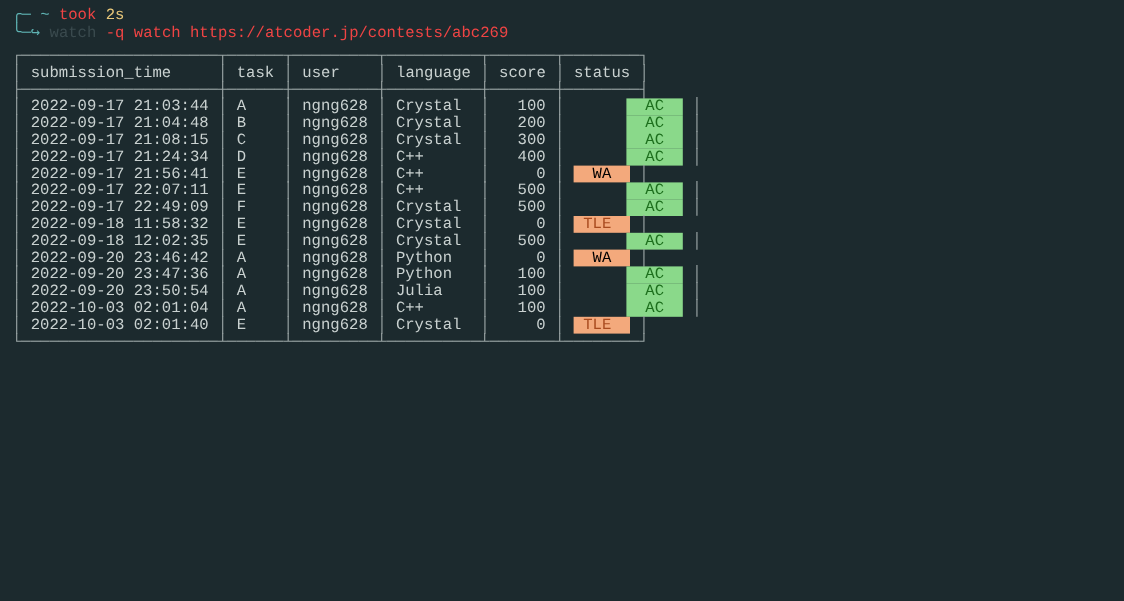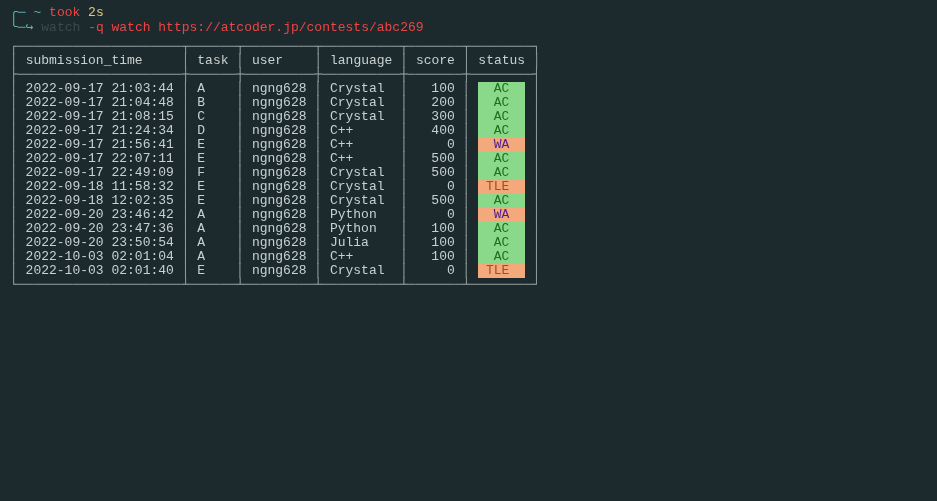--- a/index.html
+++ b/index.html
@@ -37,24 +37,25 @@
       white-space: pre;
       height: 14px;
     }
     .border { color: #9aa5a5; }
     .header { color: #c9d1d0; font-weight: normal; }
     .cell { color: #c9d1d0; }
     .status-ac {
       background: #8ad98a;
       color: #1c6e1c;
       display: inline-block;
+      margin-left: 44px;
     }
     .status-wa {
       background: #f3a97c;
-      color: #4c1d95;
+      color: #000000;
       display: inline-block;
     }
     .status-tle {
       background: #f3a97c;
       color: #a84a1e;
       display: inline-block;
     }
   </style>
 </head>
 <body>

